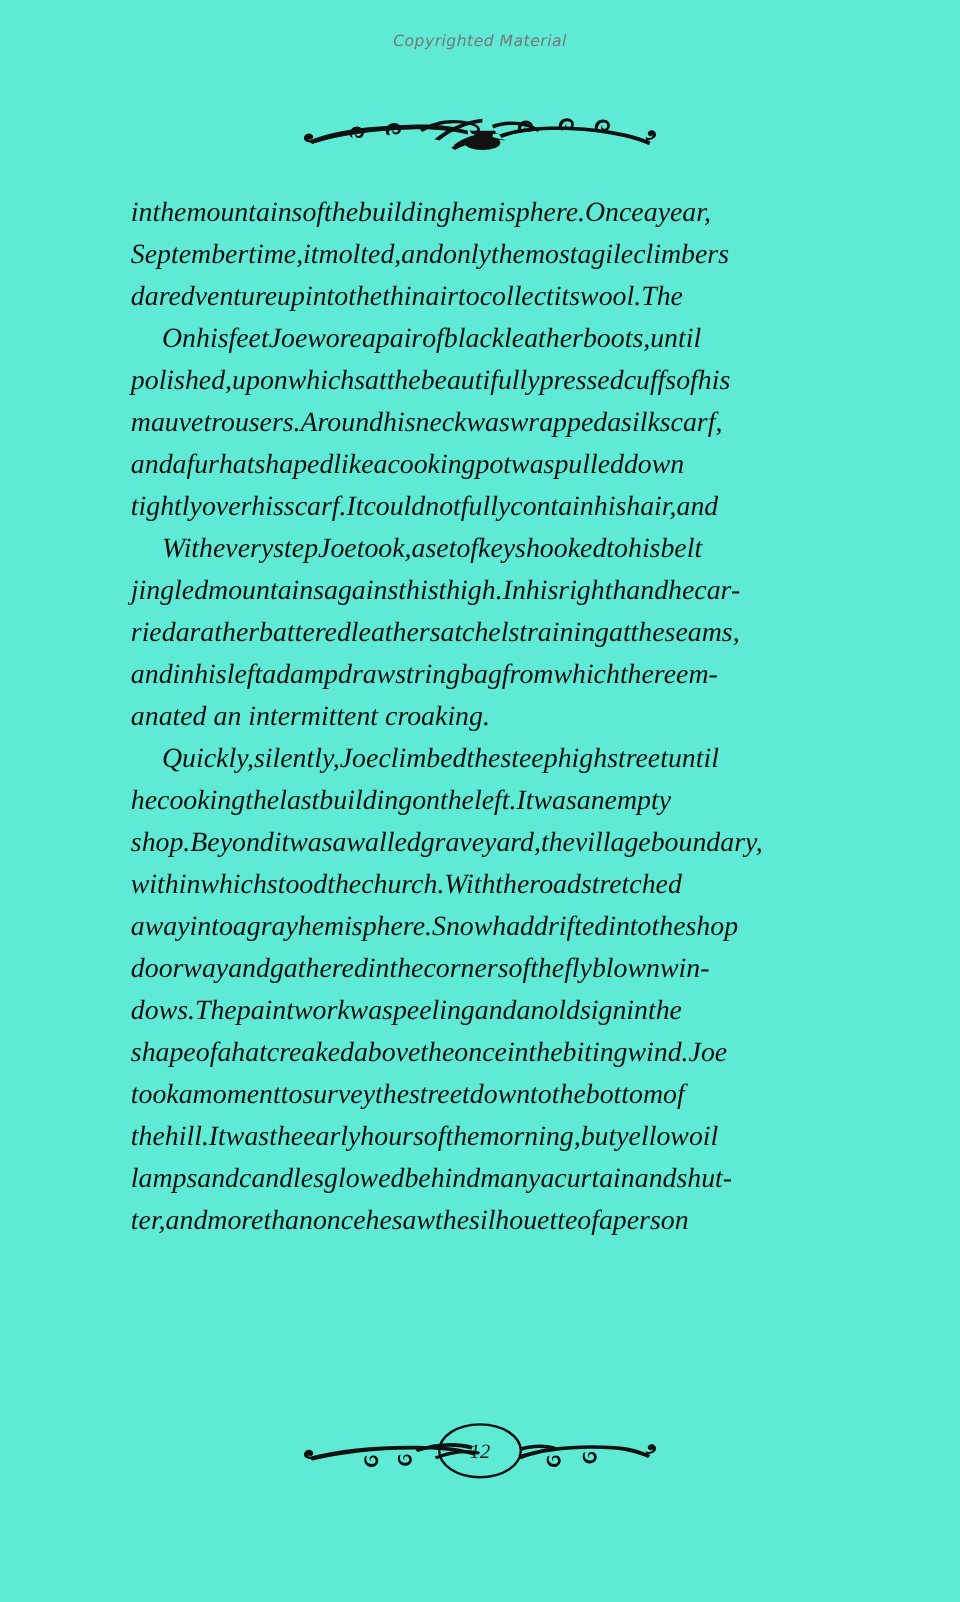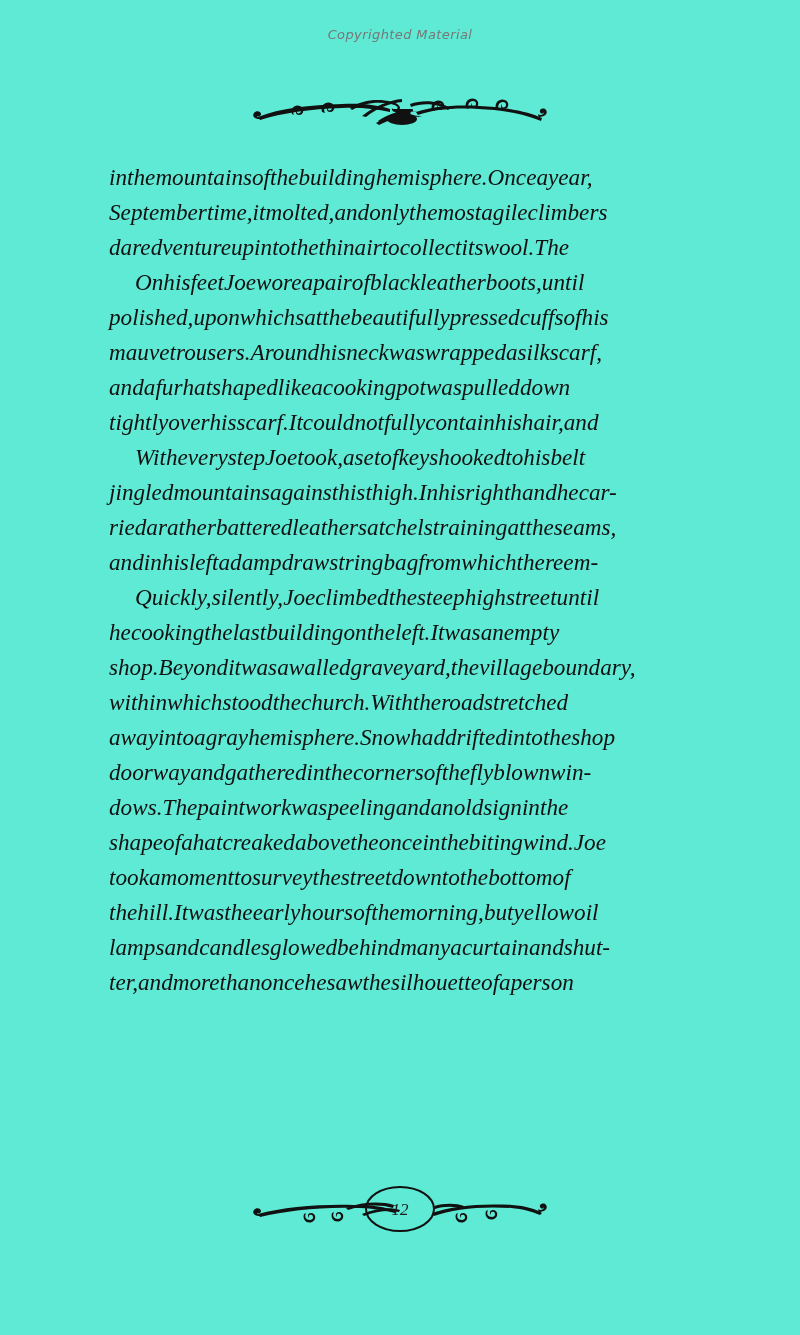--- a/index.html
+++ b/index.html
@@ -290,20 +290,21 @@
           <span>left</span>
           <span>a</span>
           <span>damp</span>
           <span>drawstring</span>
           <span>bag</span>
           <span>from</span>
           <span>which</span>
           <span>there</span>
           <span>em-</span>
         </span>
+        <span class="line">anated an intermittent croaking.</span>
       </p>
       <p class="para">
         <span class="line just">
           <span class="indent"></span>
           <span>Quickly,</span>
           <span>silently,</span>
           <span>Joe</span>
           <span>climbed</span>
           <span>the</span>
           <span>steep</span>

